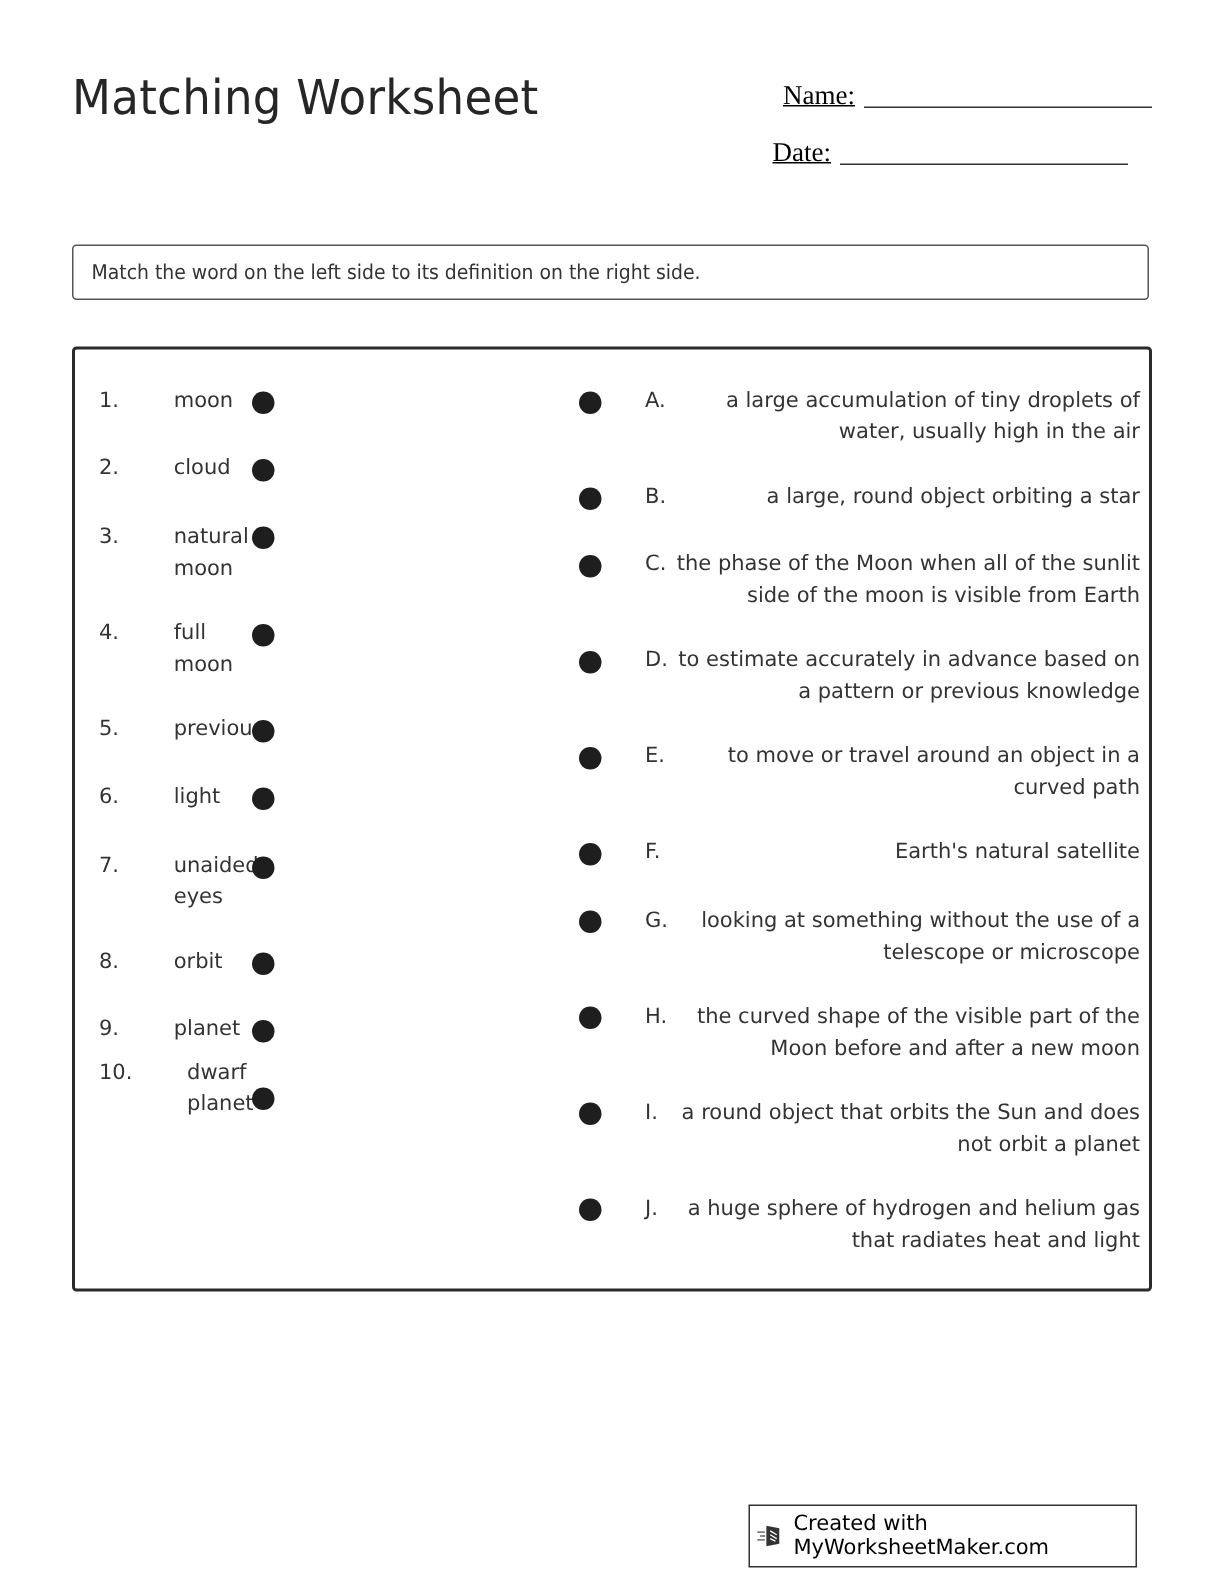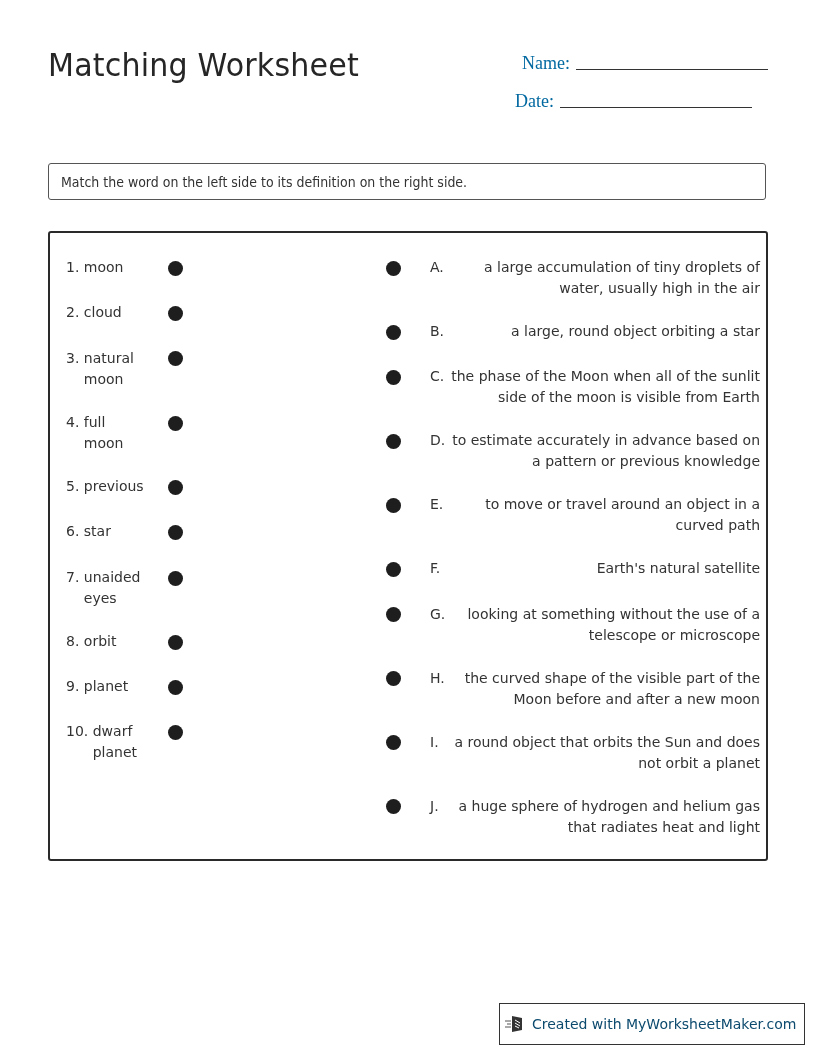--- a/index.html
+++ b/index.html
@@ -1,40 +1,40 @@
 <!DOCTYPE html>
 <html><head>
   <meta charset="utf-8">
   <style>
     html, body { margin: 0; padding: 0; background: #ffffff; }
     body { width: 816px; height: 1056px; position: relative; overflow: hidden; color: #2b2b2b; font-family: "DejaVu Sans", sans-serif; }
 
     .title { position: absolute; left: 48px; top: 46px; font-size: 32px; font-weight: normal; color: #262626; letter-spacing: 0.2px; font-family: "DejaVu Sans", sans-serif; transform: scaleX(0.94); transform-origin: left; }
 
-    .field { position: absolute; display: flex; align-items: flex-start; font-family: "Liberation Serif", serif; font-size: 18px; color: #0369a1; }
+    .field { position: absolute; display: flex; align-items: center; font-family: "Liberation Serif", serif; font-size: 18px; color: #000000; text-decoration: underline; }
     .field .lbl { text-align: right; width: 60px; margin-right: 6px; }
     .field .line { width: 192px; border-bottom: 1.5px solid #333; height: 16px; }
     .field-name { left: 510px; top: 53px; }
     .field-date { left: 494px; top: 91px; }
 
     .instructions { position: absolute; left: 48px; top: 163px; width: 718px; height: 37px; border: 1px solid #555; border-radius: 3px; box-sizing: border-box; display: flex; align-items: center; padding-left: 12px; font-size: 13.5px; color: #333; transform-origin: left; }
     .instructions span { display: inline-block; transform: scaleX(0.93); transform-origin: left; white-space: nowrap; }
 
     .panel { position: absolute; left: 48px; top: 231px; width: 720px; height: 630px; border: 2px solid #2a2a2a; border-radius: 3px; box-sizing: border-box; }
 
     .word { position: absolute; left: 66px; font-size: 14px; line-height: 21px; color: #333; display: flex; }
     .word .num { white-space: pre; }
-    .word .txt { width: 70px; }
+    .word .txt { width: 70px; margin-left: 32px; }
     .dot { position: absolute; width: 15px; height: 15px; border-radius: 50%; background: #1e1e1e; }
 
     .def { position: absolute; left: 430px; width: 330px; font-size: 14px; line-height: 21px; color: #333; display: flex; }
     .def .letter { white-space: pre; }
     .def .txt { flex: 1; text-align: right; }
 
-    .footer { position: absolute; left: 499px; top: 1003px; width: 306px; height: 42px; border: 1px solid #333; box-sizing: border-box; display: flex; align-items: center; padding-left: 4px; font-size: 14px; color: #0c4a6e; }
+    .footer { position: absolute; left: 499px; top: 1003px; width: 259px; height: 42px; border: 1px solid #333; box-sizing: border-box; display: flex; align-items: center; padding-left: 4px; font-size: 14px; color: #000000; }
     .footer svg { margin-right: 6px; }
   </style>
 </head>
 <body>
 
 <div class="title">Matching Worksheet</div>
 
 <div class="field field-name">
   <span class="lbl">Name:</span>
   <span class="line"></span>
@@ -65,35 +65,35 @@
 <div class="word" style="top:412px">
     <span class="num">4. </span>
     <span class="txt"><span>full</span><br><span>moon</span></span>
   </div>
 <div class="word" style="top:476px">
     <span class="num">5. </span>
     <span class="txt"><span>previous</span></span>
   </div>
 <div class="word" style="top:521px">
     <span class="num">6. </span>
-    <span class="txt"><span>star</span></span>
+    <span class="txt"><span>light</span></span>
   </div>
 <div class="word" style="top:567px">
     <span class="num">7. </span>
     <span class="txt"><span>unaided</span><br><span>eyes</span></span>
   </div>
 <div class="word" style="top:631px">
     <span class="num">8. </span>
     <span class="txt"><span>orbit</span></span>
   </div>
 <div class="word" style="top:676px">
     <span class="num">9. </span>
     <span class="txt"><span>planet</span></span>
   </div>
-<div class="word" style="top:721px">
+<div class="word" style="top:705px">
     <span class="num">10. </span>
     <span class="txt"><span>dwarf</span><br><span>planet</span></span>
   </div>
 
 <div class="dot" style="left:168px; top:261px"></div>
 <div class="dot" style="left:168px; top:306px"></div>
 <div class="dot" style="left:168px; top:351px"></div>
 <div class="dot" style="left:168px; top:416px"></div>
 <div class="dot" style="left:168px; top:480px"></div>
 <div class="dot" style="left:168px; top:525px"></div>

